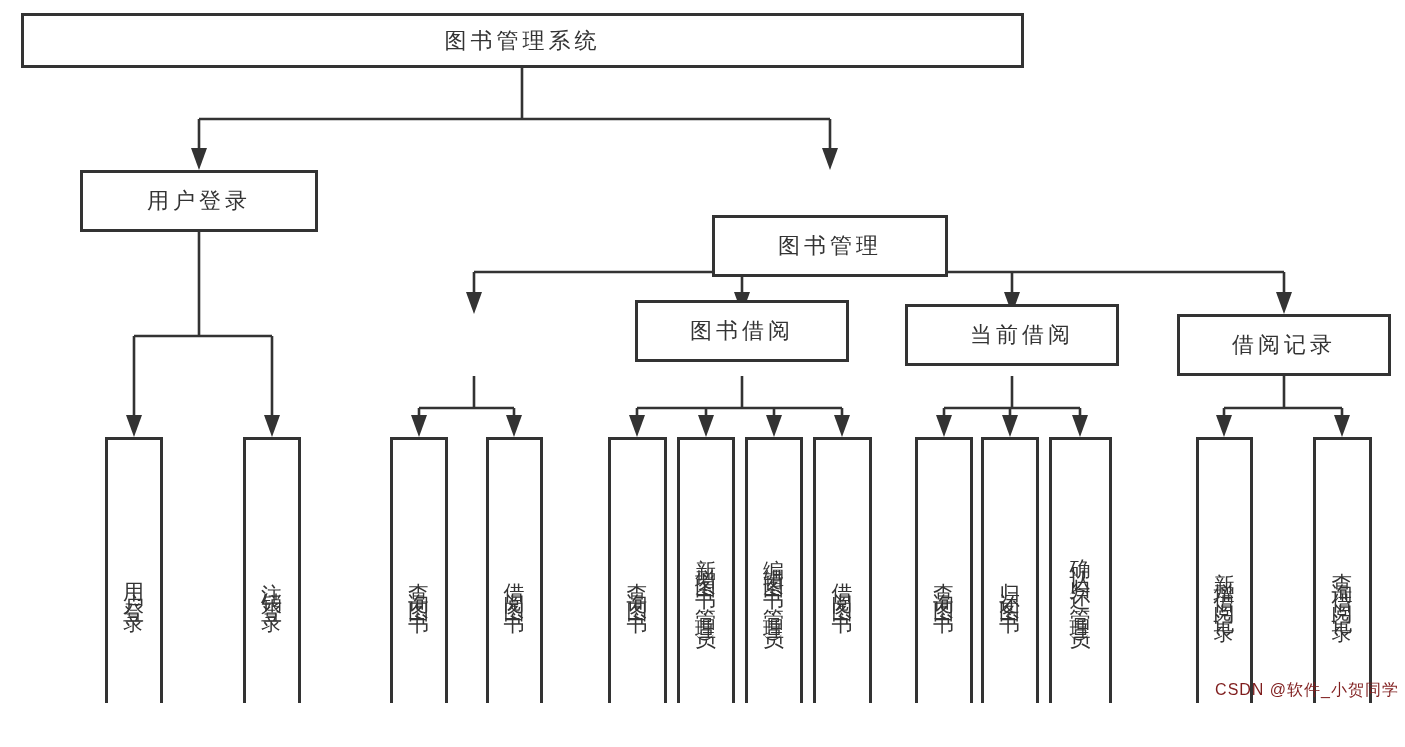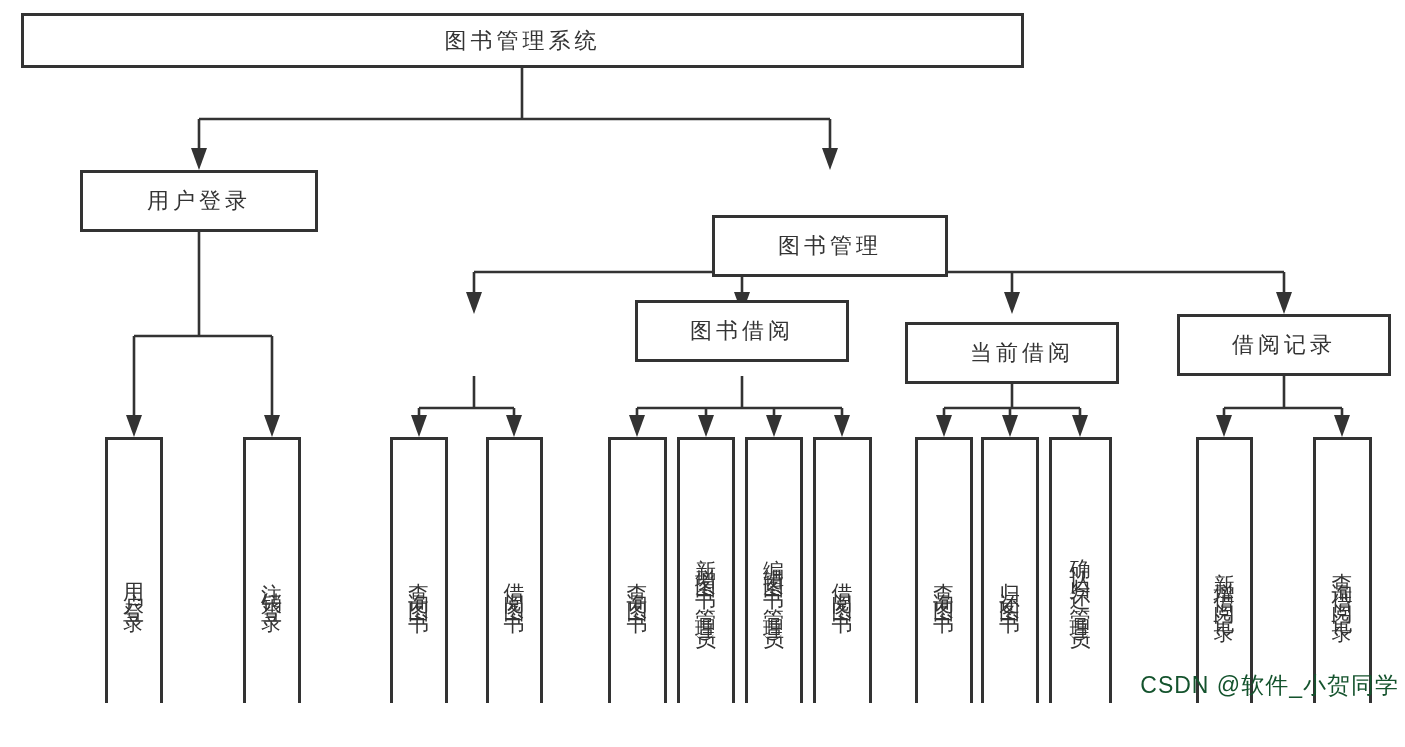--- a/index.html
+++ b/index.html
@@ -48,22 +48,22 @@
     font-size: 21px;
     color: #333333;
     letter-spacing: 10px;
     line-height: 1.1;
   }
   .hbox span, .vbox span { display: block; }
   .watermark {
     position: absolute;
     right: 6px;
     bottom: 2px;
-    font-size: 23px;
-    color: #14532d;
+    font-size: 16px;
+    color: #7f1d1d;
     letter-spacing: 1px;
     white-space: nowrap;
   }
 </style>
 </head>
 <body>
 
 <div class="stage">
 
   <svg class="connectors" viewBox="0 0 1405 747" xmlns="http://www.w3.org/2000/svg">
@@ -113,21 +113,21 @@
   <div class="hbox" style="left:80px; top:170px; width:238px; height:62px;">
     <span>用户登录</span>
   </div>
   <div class="hbox" style="left:712px; top:170px; width:236px; height:62px;margin-top:45px;">
     <span>图书管理</span>
   </div>
 
   <div class="hbox" style="left:635px; top:300px; width:214px; height:62px;">
     <span>图书借阅</span>
   </div>
-  <div class="hbox" style="left:905px; top:322px; width:214px; height:62px;padding-left:20px;">
+  <div class="hbox" style="left:905px; top:304px; width:214px; height:62px;padding-left:20px;">
     <span>当前借阅</span>
   </div>
   <div class="hbox" style="left:1177px; top:314px; width:214px; height:62px;">
     <span>借阅记录</span>
   </div>
 
   <div class="vbox" style="left:105px; top:437px; width:58px; height:297px;">
     <span>用户登录</span>
   </div>
   <div class="vbox" style="left:243px; top:437px; width:58px; height:297px;">

